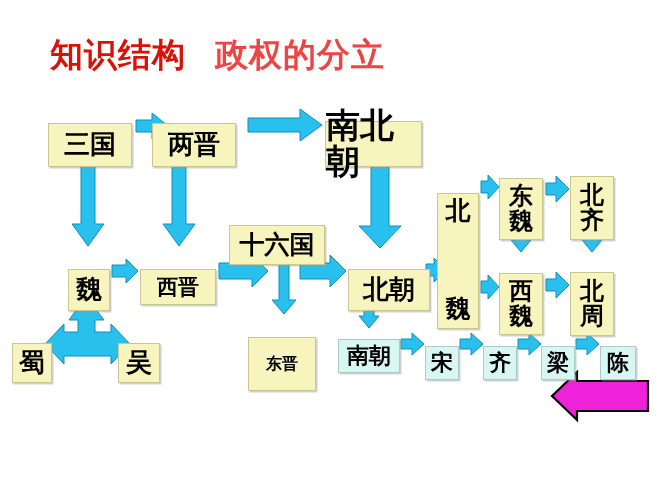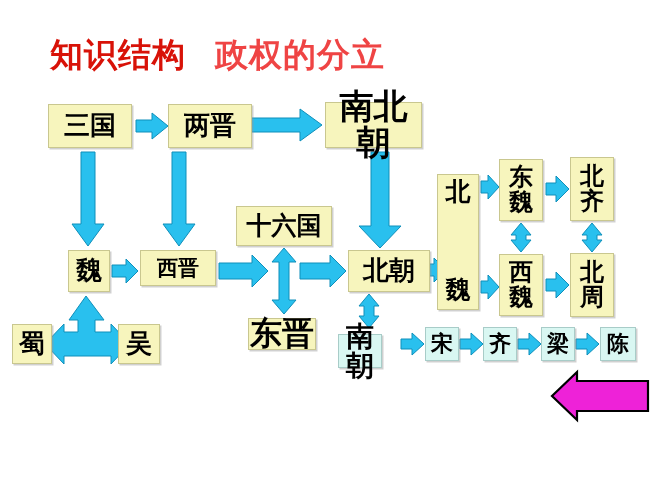--- a/index.html
+++ b/index.html
@@ -42,26 +42,27 @@
     letter-spacing: 1px;
   }
 
   
   .node {
     position: absolute;
     box-sizing: border-box;
     display: flex;
     align-items: center;
     justify-content: center;
-    text-align: center;
+    text-align: left;
     font-weight: bold;
     color: #000000;
     line-height: 1.05;
     letter-spacing: 0px;
     font-family: "DejaVu Sans", "Liberation Sans", sans-serif;
+    margin-top: 19px;
   }
   .node.yellow {
     background: #f7f5bd;
     border: 1px solid #c9c78f;
     box-shadow: 1.5px 1.5px 0 rgba(150,150,150,0.45);
   }
   .node.cyan {
     background: #d9f7f2;
     border: 1px solid #a8ccc8;
     box-shadow: 1.5px 1.5px 0 rgba(150,150,150,0.45);
@@ -139,30 +140,30 @@
 
     <polygon points="518,339 529,339 529,333 541,344 529,355 529,349 518,349" fill="#29c0ee" stroke="#0f8fba" stroke-width="1"></polygon>
 
     <polygon points="576,339 587,339 587,333 599,344 587,355 587,349 576,349" fill="#29c0ee" stroke="#0f8fba" stroke-width="1"></polygon>
 
     <polygon points="577,381 577,372 552,396 577,420 577,411 648,411 648,381" fill="#ee22d8" stroke="#000000" stroke-width="2.2" stroke-linejoin="miter"></polygon>
   </svg>
 
   <div id="node-host">
       <div class="node yellow" style="left: 48px; top: 104px; width: 84px; height: 44px; font-size: 26px;">三国</div>
-      <div class="node yellow" style="left: 168px; top: 104px; width: 84px; height: 44px; font-size: 26px;">两晋</div>
+      <div class="node yellow" style="left: 152px; top: 104px; width: 84px; height: 44px; font-size: 26px;">两晋</div>
       <div class="node yellow" style="left: 325px; top: 102px; width: 97px; height: 46px; font-size: 34px;">南北朝</div>
       <div class="node yellow" style="left: 68px; top: 250px; width: 42px; height: 42px; font-size: 26px;">魏</div>
       <div class="node yellow" style="left: 140px; top: 250px; width: 76px; height: 36px; font-size: 21px;">西晋</div>
-      <div class="node yellow" style="left: 236px; top: 206px; width: 96px; height: 40px; font-size: 25px;">十六国</div>
+      <div class="node yellow" style="left: 229px; top: 206px; width: 96px; height: 40px; font-size: 25px;">十六国</div>
       <div class="node yellow" style="left: 348px; top: 250px; width: 82px; height: 42px; font-size: 26px;">北朝</div>
       <div class="node yellow" style="left: 12px; top: 324px; width: 40px; height: 40px; font-size: 26px;">蜀</div>
       <div class="node yellow" style="left: 118px; top: 324px; width: 42px; height: 40px; font-size: 26px;">吴</div>
-      <div class="node yellow" style="left: 248px; top: 318px; width: 68px; height: 32px; font-size: 32px;">东晋</div>
-      <div class="node cyan" style="left: 338px; top: 334px; width: 44px; height: 34px; font-size: 28px;">南朝</div>
+      <div class="node yellow" style="left: 248px; top: 318px; width: 68px; height: 54px; font-size: 16px;">东晋</div>
+      <div class="node cyan" style="left: 338px; top: 320px; width: 62px; height: 34px; font-size: 22px;">南朝</div>
       <div class="node cyan" style="left: 425px; top: 327px; width: 34px; height: 34px; font-size: 22px;">宋</div>
       <div class="node cyan" style="left: 483px; top: 327px; width: 34px; height: 34px; font-size: 22px;">齐</div>
       <div class="node cyan" style="left: 541px; top: 327px; width: 34px; height: 34px; font-size: 22px;">梁</div>
       <div class="node cyan" style="left: 600px; top: 327px; width: 36px; height: 34px; font-size: 22px;">陈</div>
     </div>
 
   <div id="stacked-host">
       <div class="node stacked yellow split" style="left: 437px; top: 174px; width: 42px; height: 136px; font-size: 25px;">
         <span class="ch">北</span>
         <span class="ch">魏</span>

